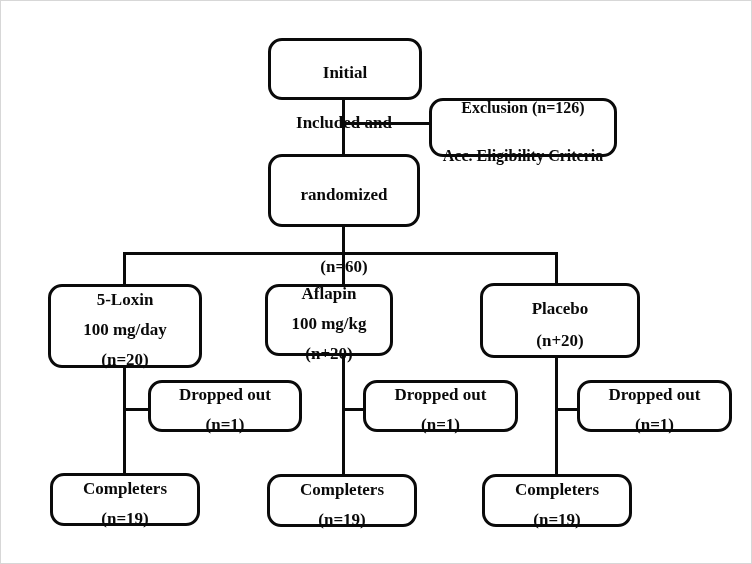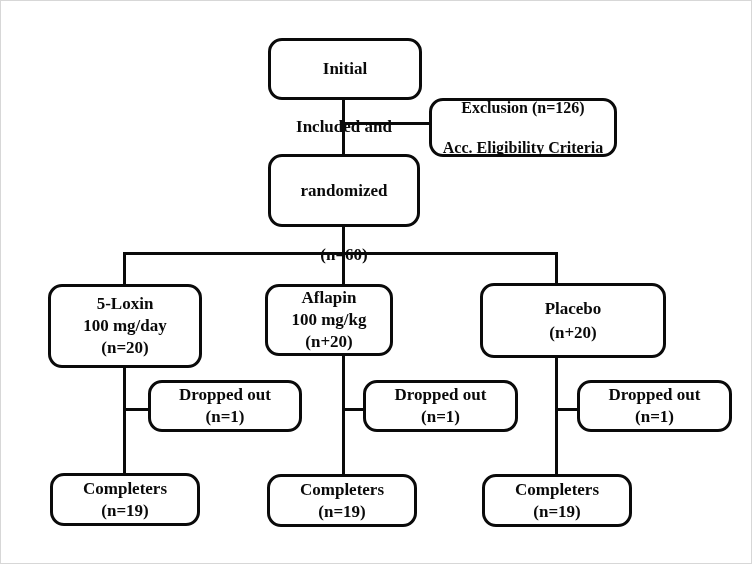--- a/index.html
+++ b/index.html
@@ -19,28 +19,28 @@
     border:3px solid #0a0a0a;
     border-radius:14px;
     display:flex;flex-direction:column;
     align-items:center;justify-content:center;
     text-align:center;
     color:#0a0a0a;
     font-weight:bold;
     font-size:17px;
     line-height:22px;
   }
-  .box span{display:block;white-space:nowrap;}
+  .box span{display:block;white-space:nowrap;margin-top:8px;}
   
   #box-initial      {left:268px;top:38px; width:154px;height:62px;line-height:24px;}
   #box-exclusion    {left:429px;top:98px; width:188px;height:59px;font-size:16px;line-height:24px;gap:16px;}
   #box-randomized   {left:268px;top:154px;width:152px;height:73px;gap:42px;}
   #box-arm-5loxin   {left:48px; top:284px;width:154px;height:84px;}
   #box-arm-aflapin  {left:265px;top:284px;width:128px;height:72px;}
-  #box-arm-placebo  {left:480px;top:283px;width:186px;height:75px;line-height:24px;}
+  #box-arm-placebo  {left:480px;top:283px;width:160px;height:75px;line-height:24px;}
   #box-dropped-5loxin  {left:148px;top:380px;width:154px;height:52px;}
   #box-dropped-aflapin {left:363px;top:380px;width:155px;height:52px;}
   #box-dropped-placebo {left:577px;top:380px;width:155px;height:52px;}
   #box-completers-5loxin  {left:50px; top:473px;width:150px;height:53px;}
   #box-completers-aflapin {left:267px;top:474px;width:150px;height:53px;}
   #box-completers-placebo {left:482px;top:474px;width:150px;height:53px;}
   
   #ln-initial-down   {left:342px;top:100px;width:3px;height:54px;}
   #ln-exclusion-stub {left:342px;top:122px;width:87px;height:3px;}
   #ln-rand-down      {left:342px;top:227px;width:3px;height:28px;}

